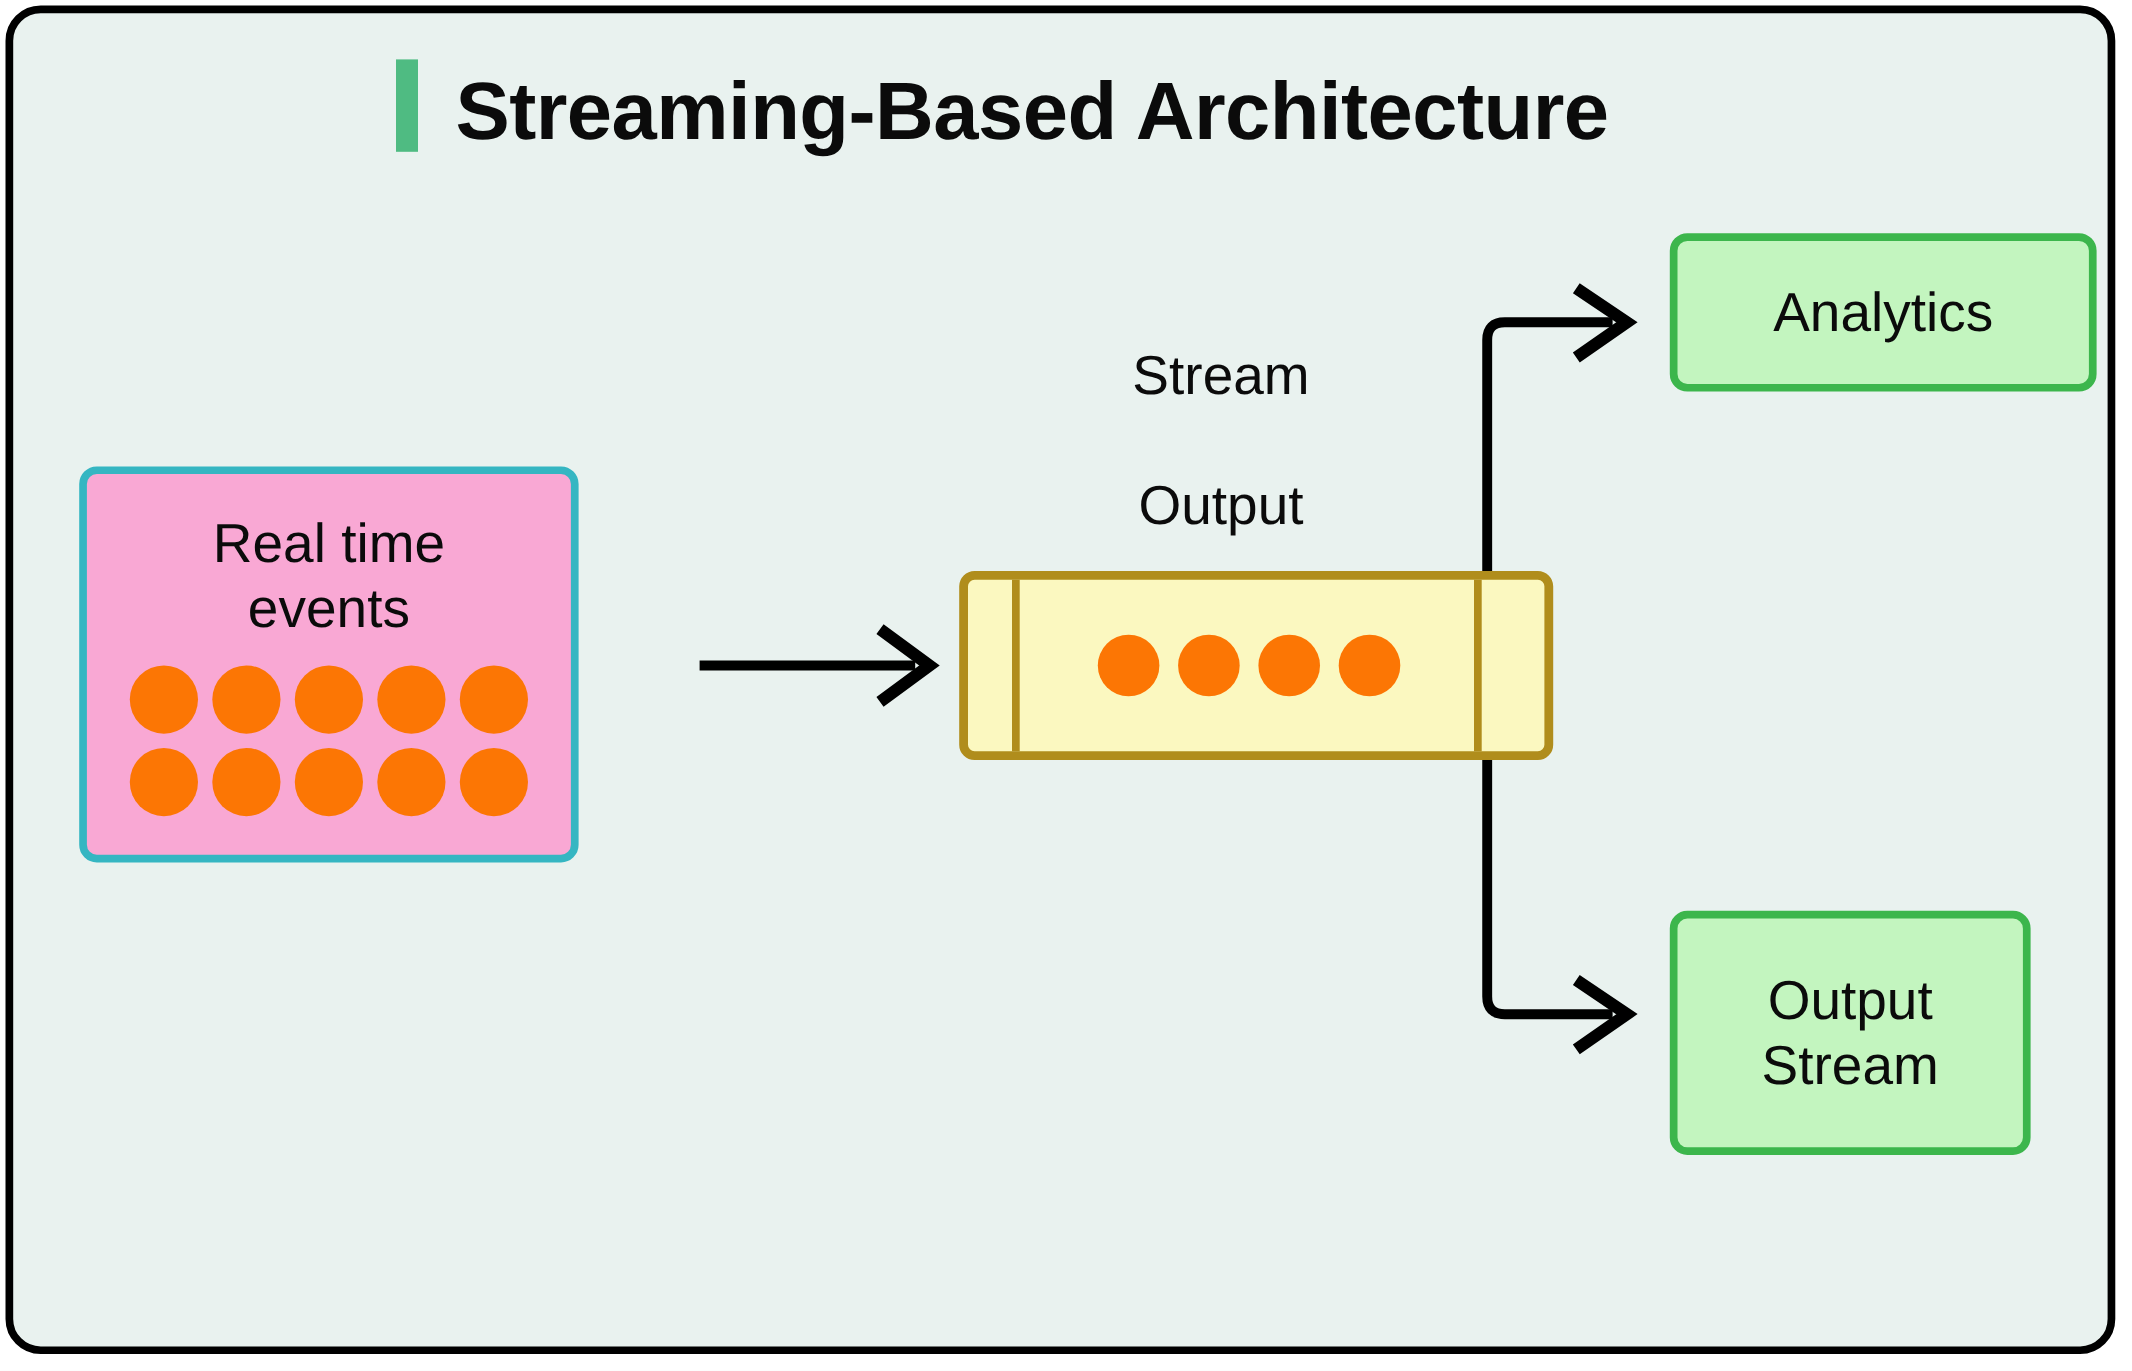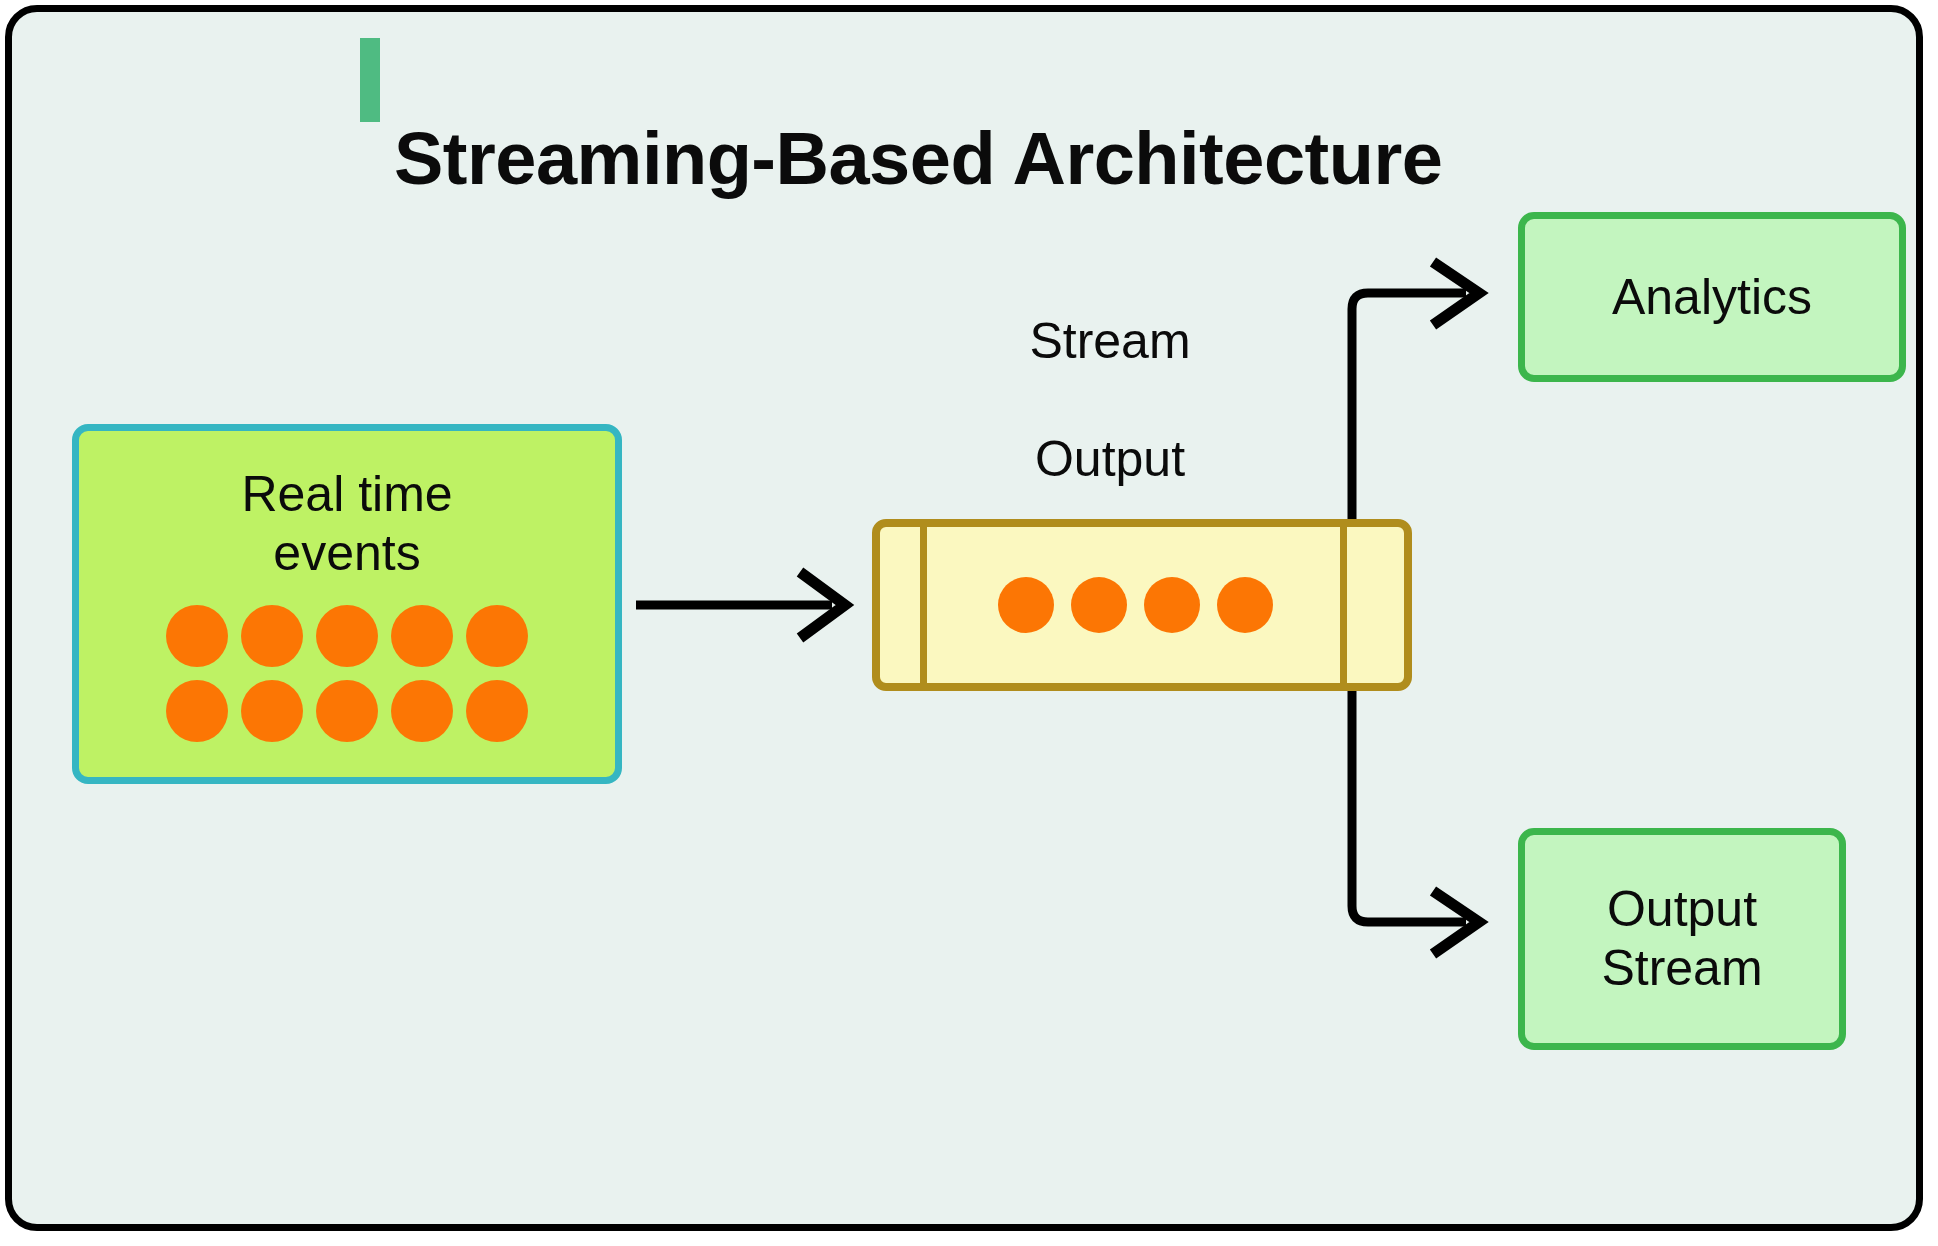--- a/index.html
+++ b/index.html
@@ -28,23 +28,22 @@
     background: #e9f2ef;
     border: 7px solid #000000;
     border-radius: 32px;
   }
   
   .title-row {
     position: absolute;
     left: 360px;
     top: 38px;
     display: flex;
-    align-items: flex-start;
+    align-items: flex-end;
     height: 100px;
-    flex-direction: column;
   }
   .title-accent {
     width: 20px;
     height: 84px;
     background: #4fbb82;
     flex: 0 0 auto;
   }
   .title-text {
     margin-left: 34px;
     font-family: "Liberation Sans", sans-serif;
@@ -53,24 +52,24 @@
     color: #0b0b0b;
     letter-spacing: -0.5px;
     white-space: nowrap;
     line-height: 1;
   }
   
   .source-box {
     position: absolute;
     left: 72px;
     top: 424px;
-    width: 550px;
+    width: 454px;
     height: 360px;
     box-sizing: border-box;
-    background: #bef264;
+    background: #f9a8d4;
     border: 7px solid #35b6c2;
     border-radius: 16px;
     display: flex;
     flex-direction: column;
     align-items: center;
     padding-top: 34px;
   }
   .source-label {
     font-size: 50px;
     color: #0b0b0b;
@@ -148,21 +147,21 @@
     justify-content: center;
     text-align: center;
     font-size: 50px;
     color: #0b0b0b;
     line-height: 1.18;
   }
   .target-analytics {
     left: 1518px;
     top: 212px;
     width: 388px;
-    height: 170px;
+    height: 144px;
   }
   .target-output {
     left: 1518px;
     top: 828px;
     width: 328px;
     height: 222px;
   }
   
   .connectors {
     position: absolute;

